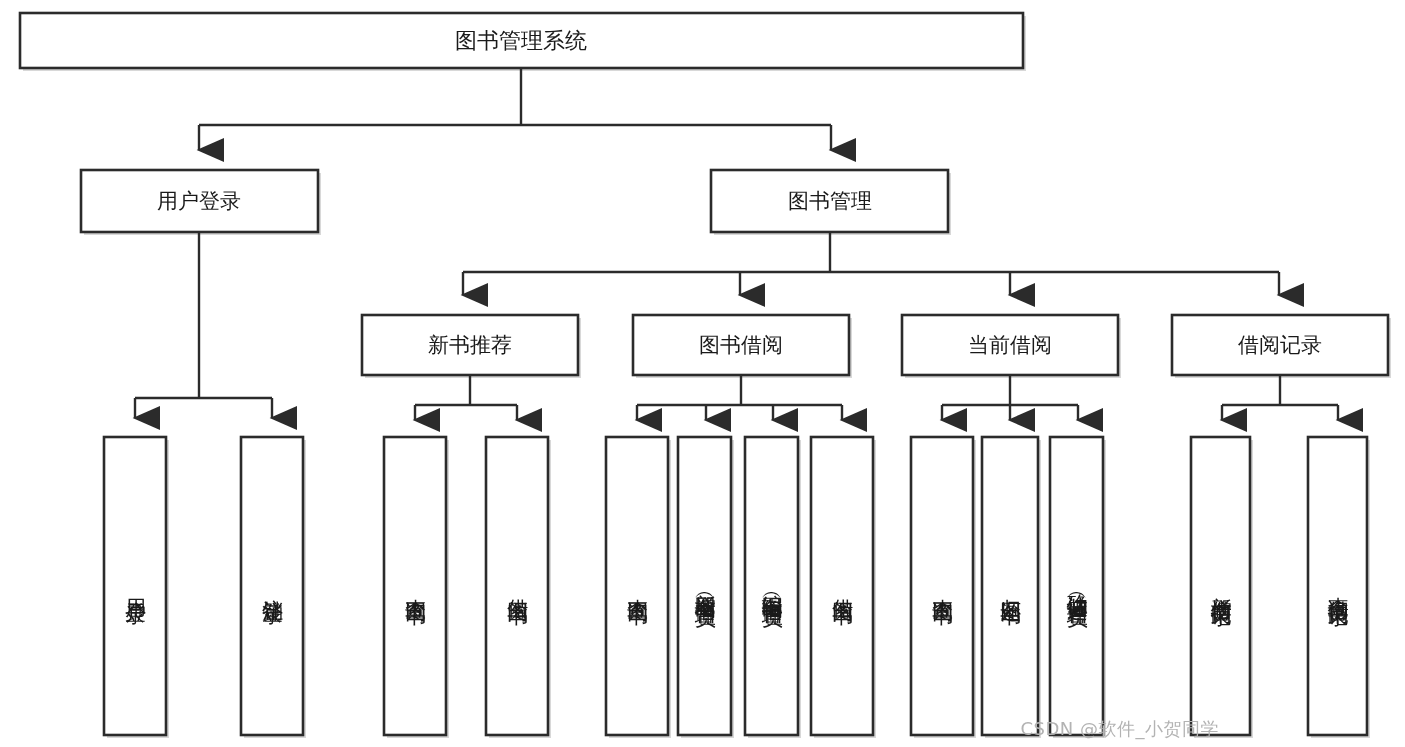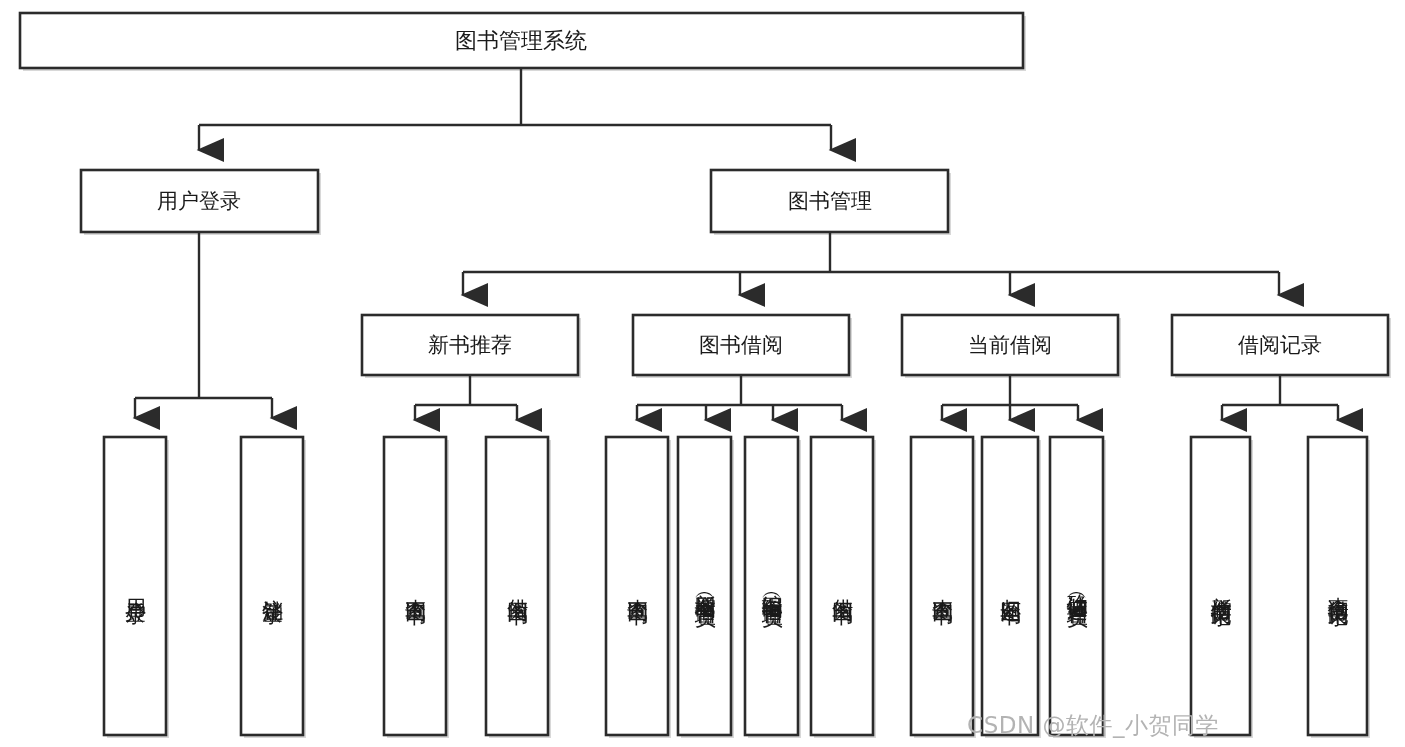--- a/index.html
+++ b/index.html
@@ -71,21 +71,21 @@
     color: #1a1a1a;
     white-space: nowrap;
     pointer-events: none;
     text-align: center;
   }
   .watermark {
     position: absolute;
     right: 10px;
     bottom: 6px;
     font-family: "DejaVu Sans", "Liberation Sans", sans-serif;
-    font-size: 23px;
+    font-size: 18px;
     color: #b3b3b3;
     letter-spacing: 0.5px;
     white-space: nowrap;
   }
 </style>
 </head>
 <body>
 
 <div id="diagram-root">
 

